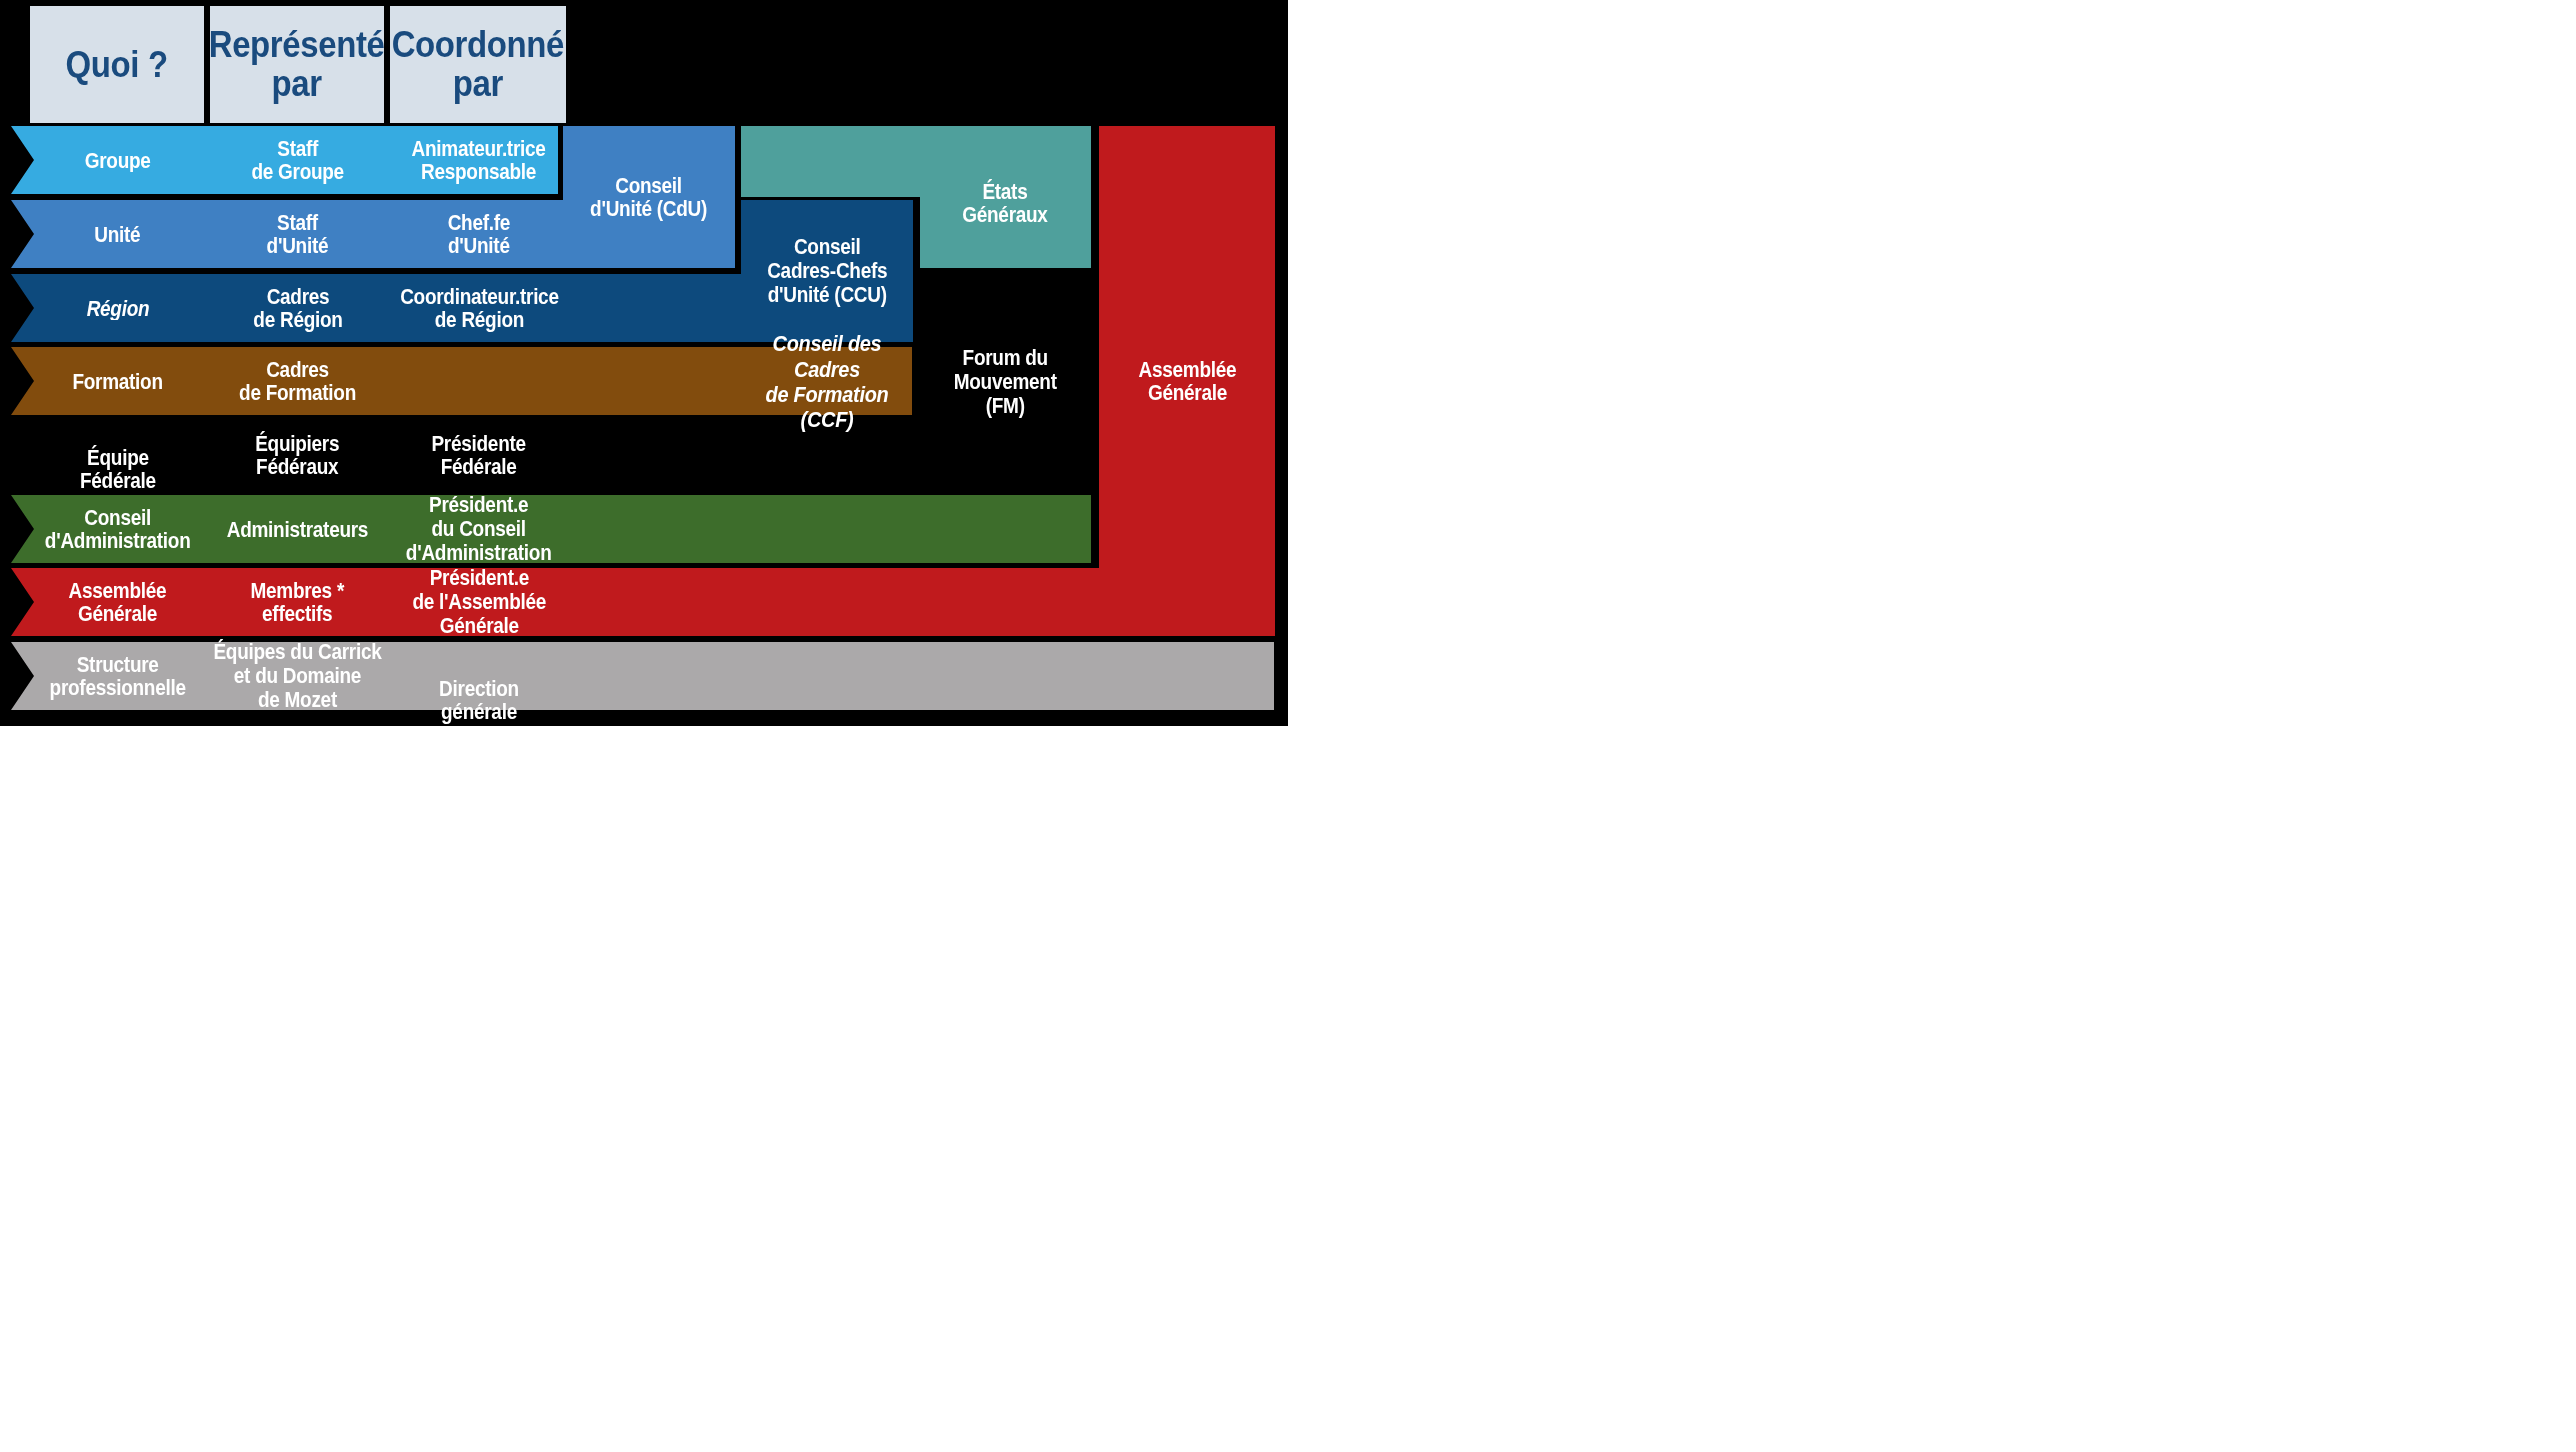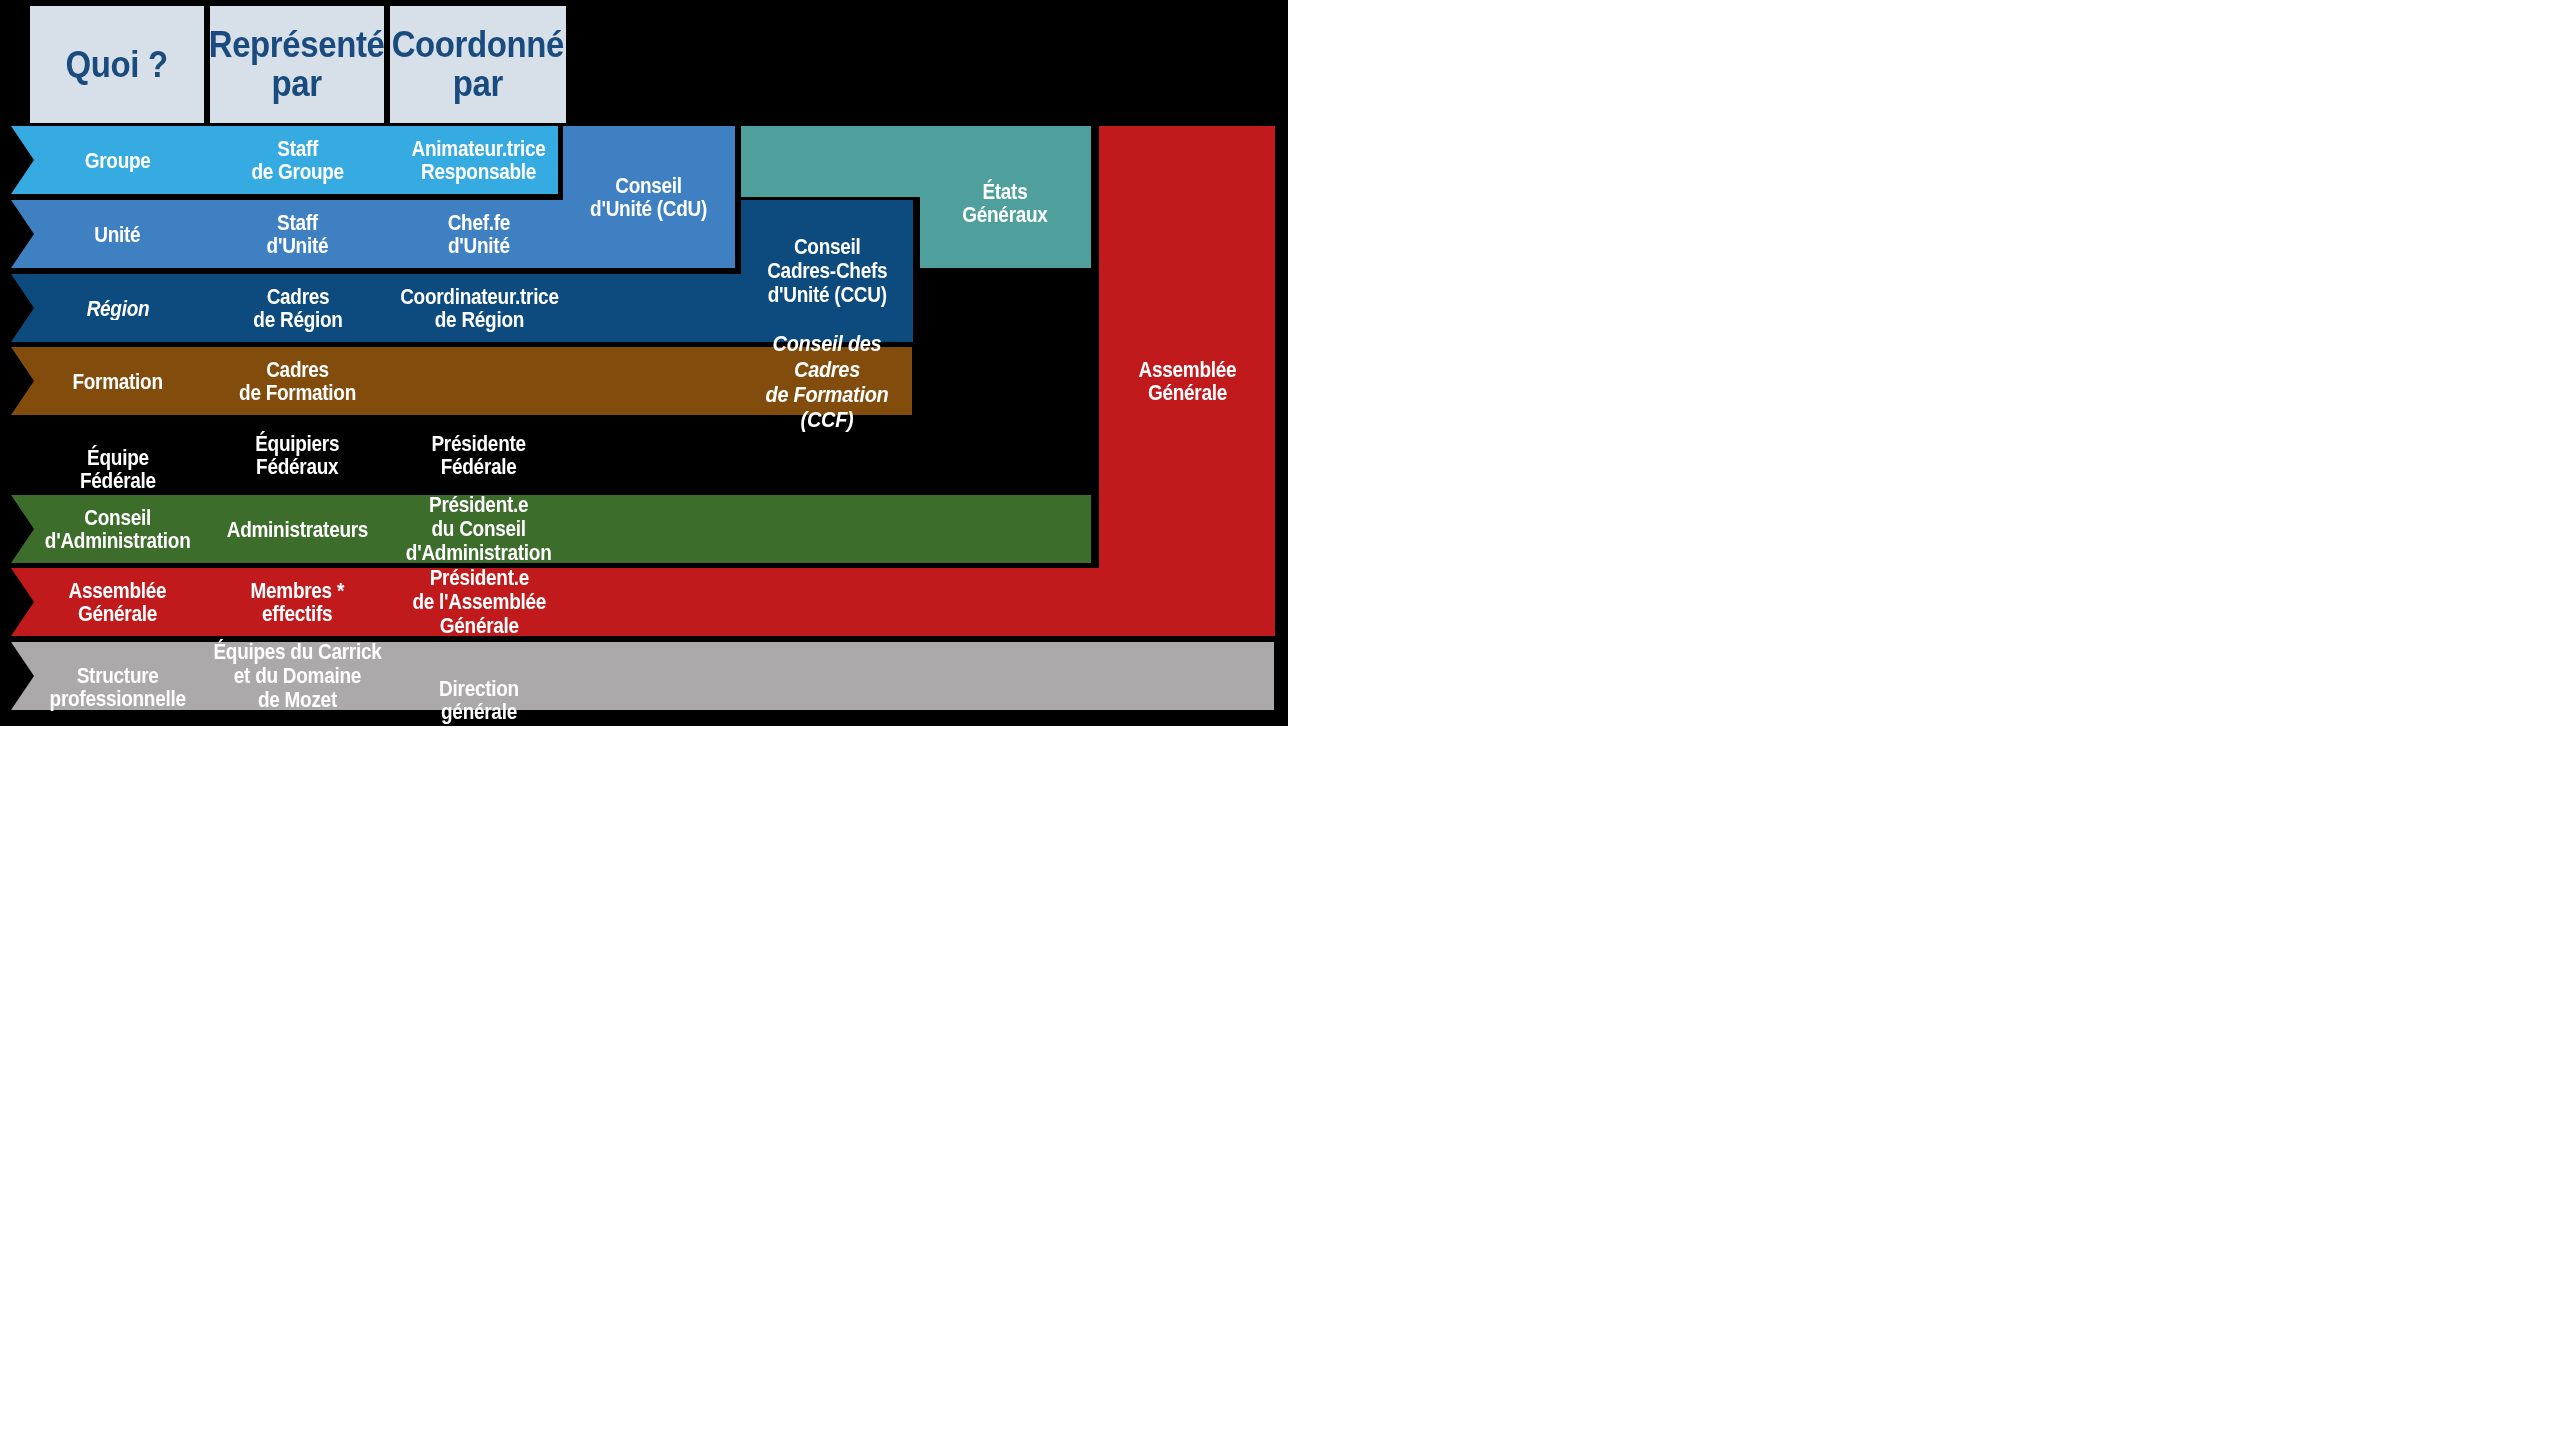--- a/index.html
+++ b/index.html
@@ -90,34 +90,37 @@
 d'Administration</span></div>
 
   <div class="lbl cell" style="left:32px;top:568px;width:171px;"><span>Assemblée
 Générale</span></div>
   <div class="lbl cell" style="left:208px;top:568px;width:179px;"><span>Membres *
 effectifs</span></div>
   <div class="lbl cell" style="left:386px;top:568px;width:186px;"><span>Président.e
 de l'Assemblée
 Générale</span></div>
 
-  <div class="lbl cell" style="left:32px;top:642px;width:171px;align-items:flex-end;"><span>Structure
+  <div class="lbl cell" style="left:32px;top:642px;width:171px;"><span>Structure
 professionnelle</span></div>
   <div class="lbl cell" style="left:208px;top:642px;width:179px;"><span>Équipes du Carrick
 et du Domaine
 de Mozet</span></div>
   <div class="lbl cell" style="left:386px;top:642px;width:186px;margin-top:24px;"><span>Direction
 générale</span></div>
 
   <div class="lbl" style="left:563px;top:126px;width:172px;height:142px;"><span>Conseil
 d'Unité (CdU)</span></div>
   <div class="lbl" style="left:919px;top:132px;width:172px;height:142px;"><span>États
 Généraux</span></div>
   <div class="lbl" style="left:741px;top:200px;width:172px;height:142px;"><span>Conseil
 Cadres-Chefs
 d'Unité (CCU)</span></div>
   <div class="lbl small" style="left:739px;top:347px;width:176px;height:68px;"><span>Conseil des Cadres
 de Formation (CCF)</span></div>
+  <div class="lbl" style="left:919px;top:274px;width:172px;height:216px;"><span>Forum du
+Mouvement
+(FM)</span></div>
   <div class="lbl" style="left:1099px;top:126px;width:176px;height:510px;"><span>Assemblée
 Générale</span></div>
 
 </div>
 
 
 </body></html>

